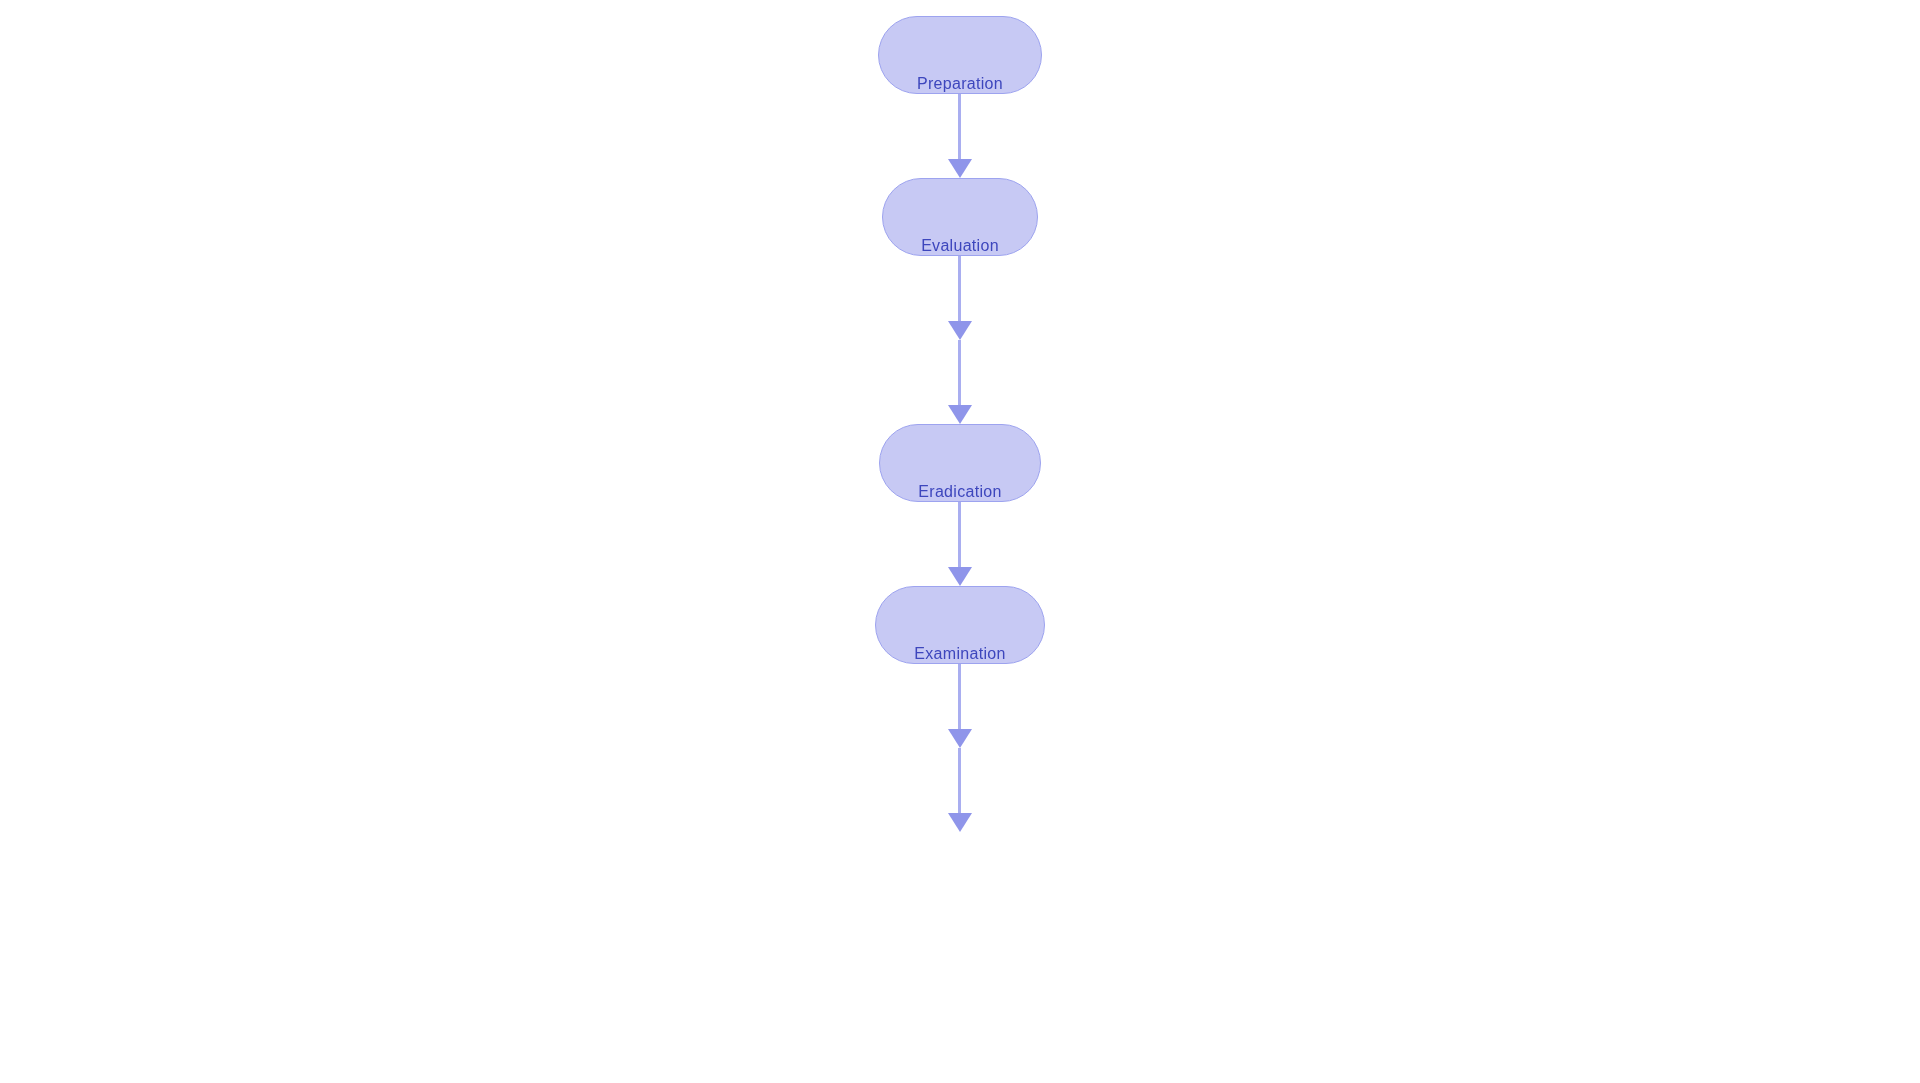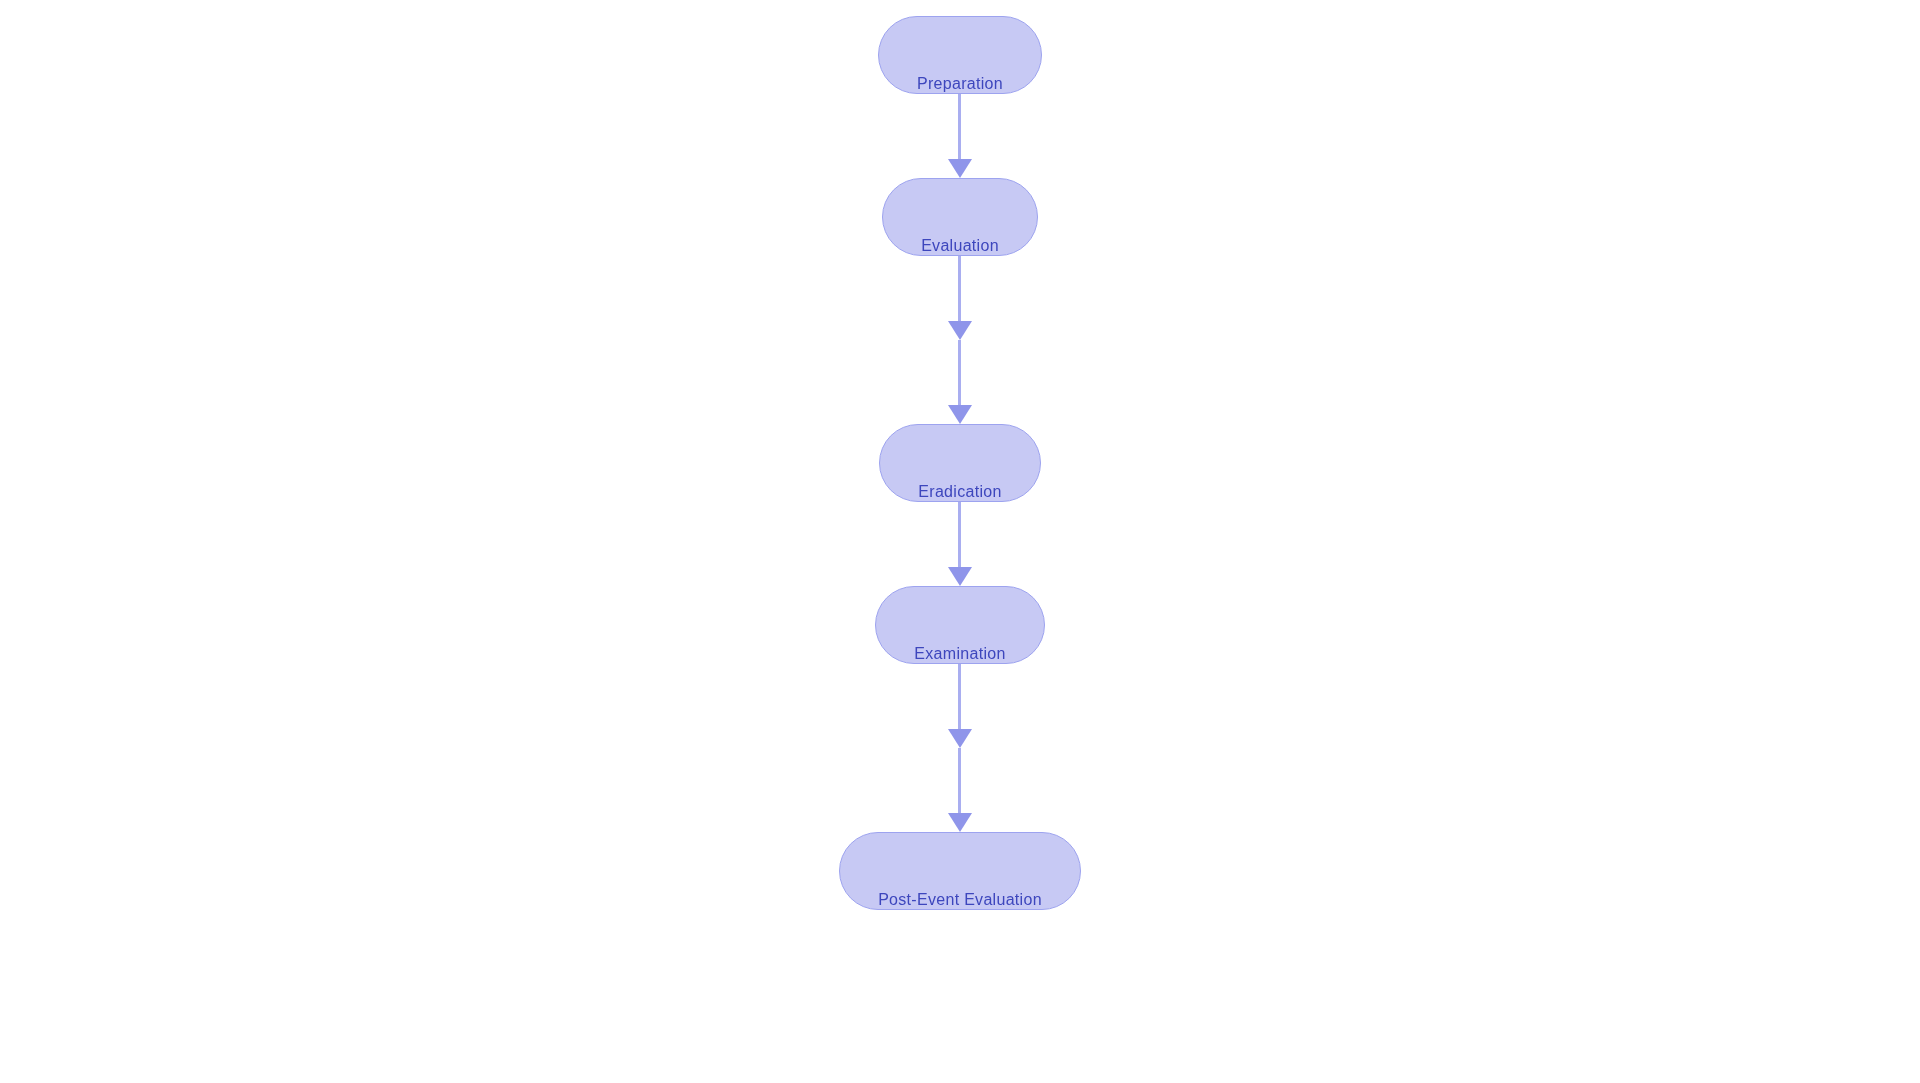--- a/index.html
+++ b/index.html
@@ -112,17 +112,14 @@
     <div class="arrow-line"></div>
     <div class="arrow-head"></div>
   </div>
 
 
   <div class="arrow">
     <div class="arrow-line"></div>
     <div class="arrow-head"></div>
   </div>
 
-  <div class="node">
-    <span class="node-label">Post-Event Evaluation</span>
-  </div>
 </div>
 </div>
 
 </body></html>

